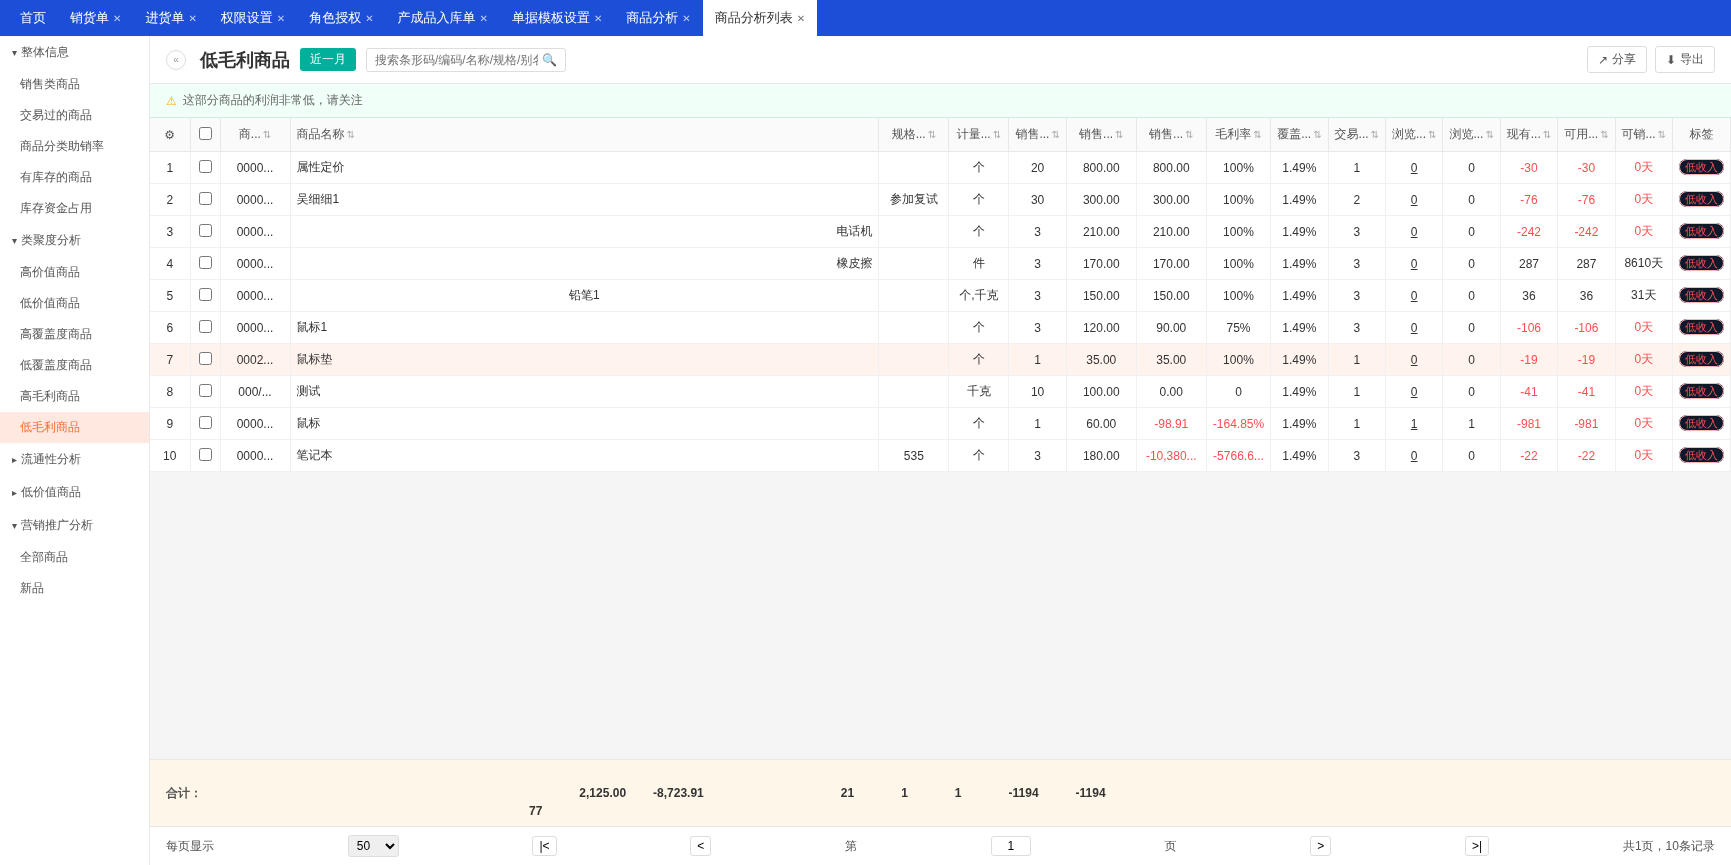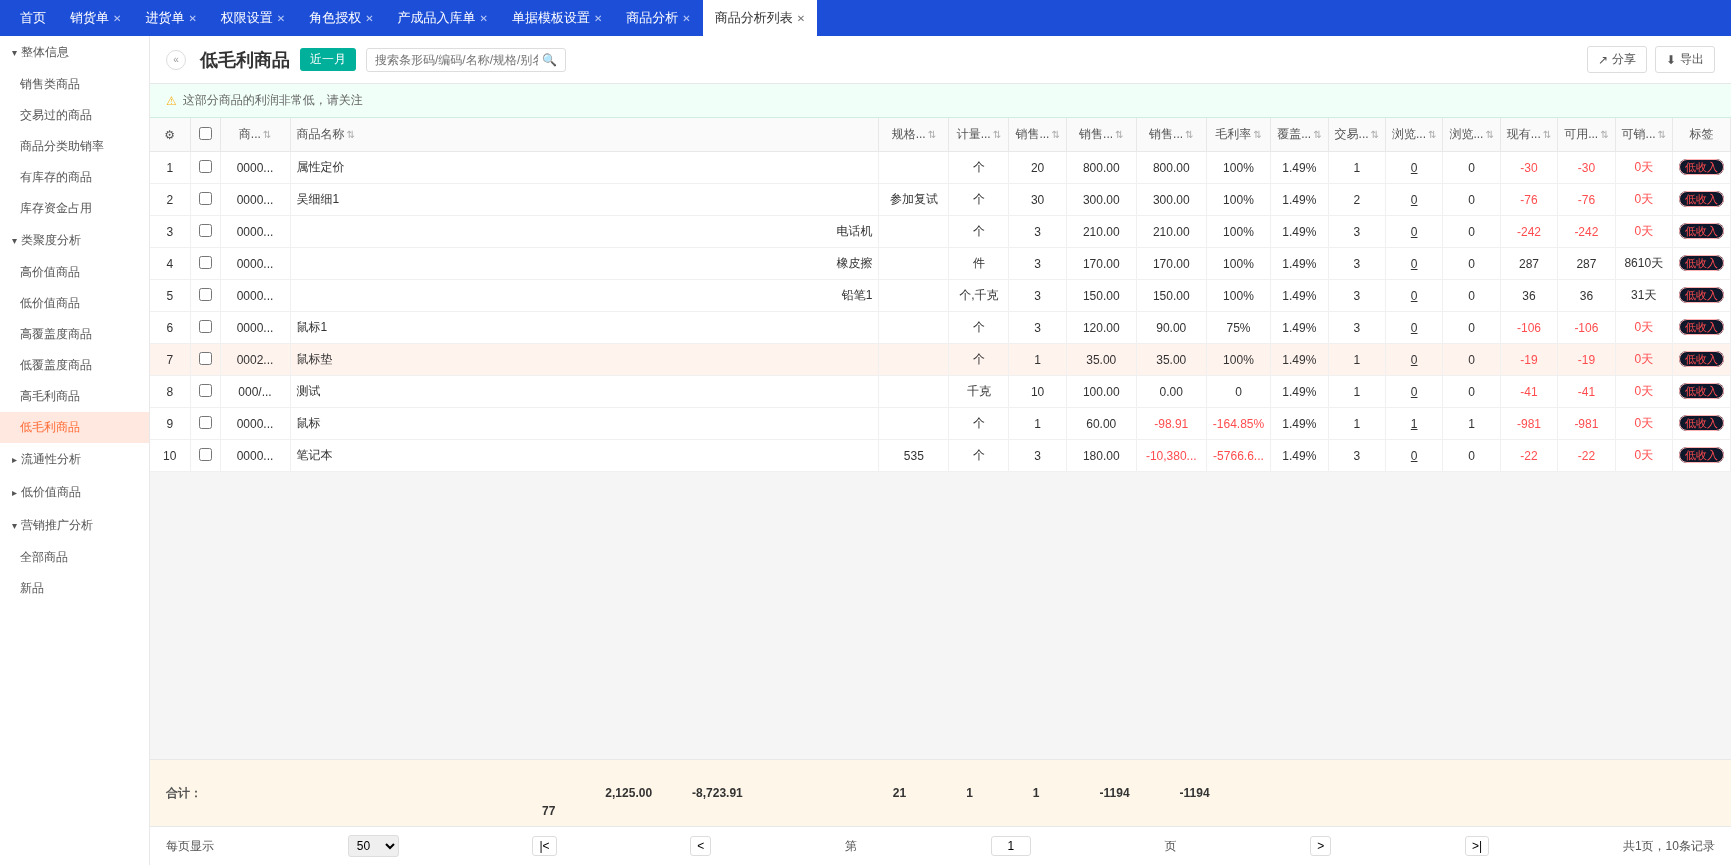--- a/index.html
+++ b/index.html
@@ -165,21 +165,21 @@
     .red-text { color: #ff4d4f; }
     .underline { text-decoration: underline; cursor: pointer; }
     
     
     .footer-total {
       background: #fdf6e9;
       border-top: 1px solid #e8e8e8;
       padding: 8px 16px;
       display: flex;
       align-items: center;
-      gap: 20px;
+      gap: 7px;
       font-size: 12px;
       font-weight: bold;
     }
     .footer-total .label { color: #555; }
     
     .pagination-bar {
       background: #fff;
       border-top: 1px solid #e8e8e8;
       padding: 8px 16px;
       display: flex;
@@ -484,21 +484,21 @@
       <td>0</td>
       <td class="">287</td>
       <td class="">287</td>
       <td class="">8610天</td>
       <td><span class="tag-low-income">低收入</span></td>
     </tr>
             <tr>
       <td>5</td>
       <td><input type="checkbox" style=""></td>
       <td>0000...</td>
-      <td style="text-align:right;margin-left:36px;">铅笔1</td>
+      <td style="text-align:center;margin-left:36px;">铅笔1</td>
       <td></td>
       <td>个,千克</td>
       <td>3</td>
       <td>150.00</td>
       <td class="">150.00</td>
       <td class="">100%</td>
       <td>1.49%</td>
       <td>3</td>
       <td><span class="underline">0</span></td>
       <td>0</td>

